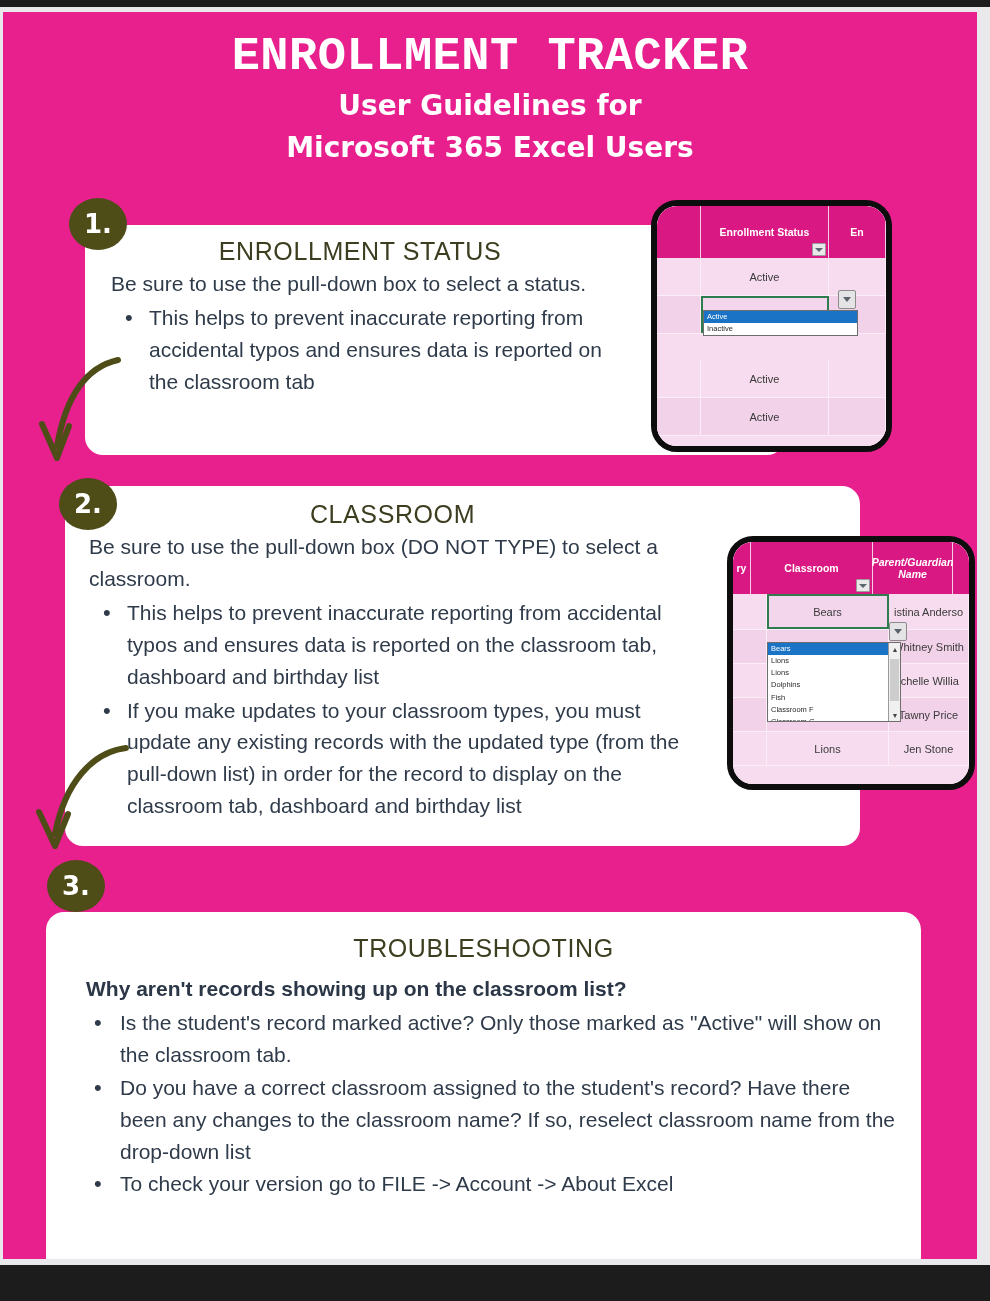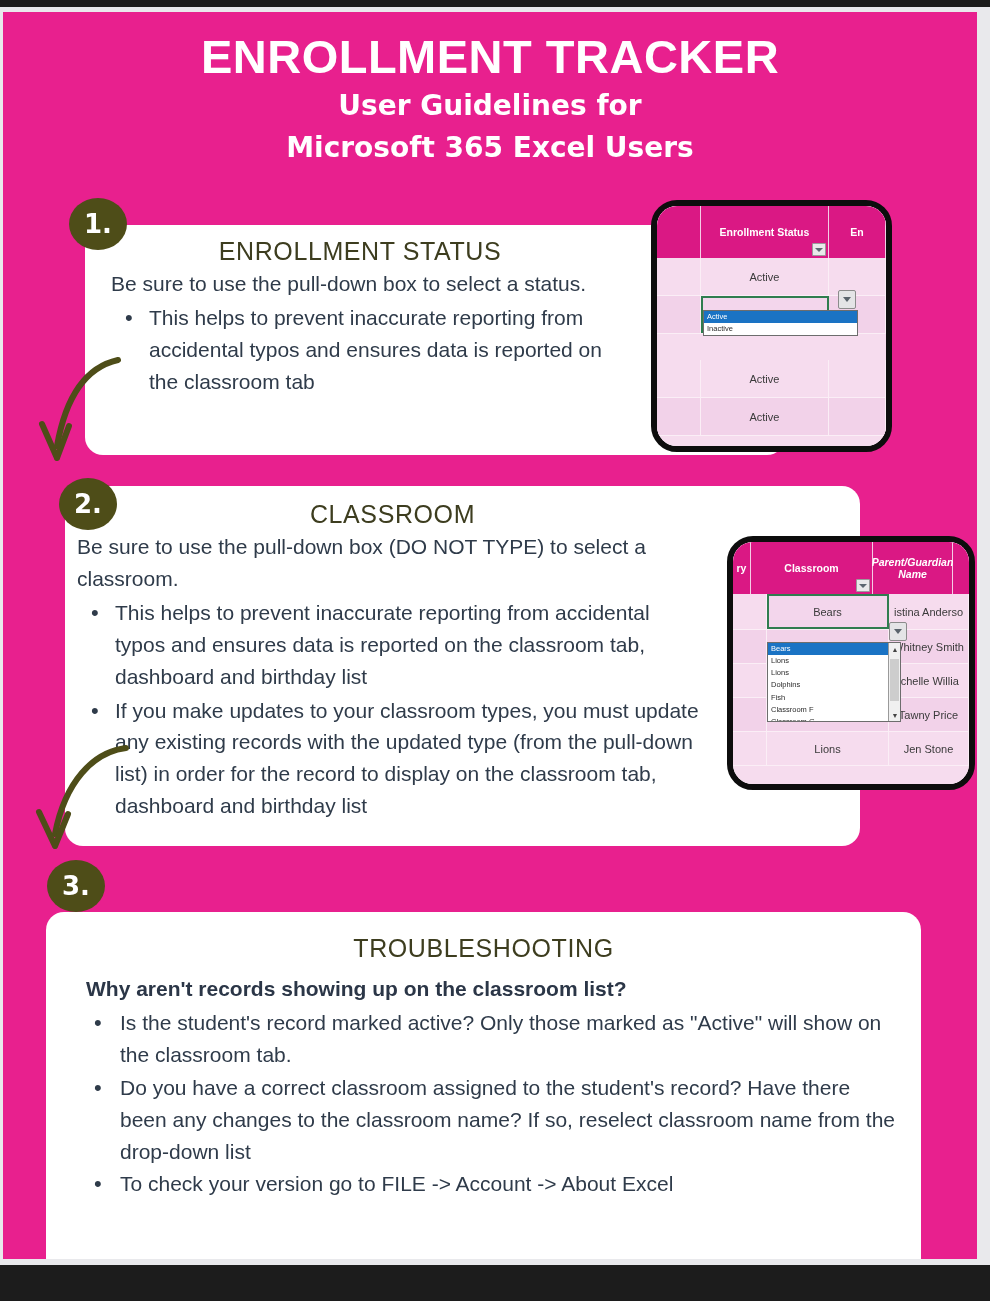--- a/index.html
+++ b/index.html
@@ -22,21 +22,21 @@
     position:absolute; left:3px; top:12px;
     width:974px; height:1247px;
     background:#e8208e;
     overflow:hidden;
   }
 
   
   #header{ padding-top:20px; text-align:center; color:#ffffff; }
   .h-title{
     font-size:47px; font-weight:bold; letter-spacing:0.5px;
-    line-height:1.08; font-family:Liberation Sans, sans-serif;
+    line-height:1.08; font-family:Liberation Mono, monospace;
   }
   .h-sub{
     font-size:28px; font-weight:bold; line-height:1.36;
     font-family:"DejaVu Sans", sans-serif; margin-top:4px;
   }
 
   
   .card{
     position:absolute; background:#ffffff; border-radius:18px;
   }
@@ -50,21 +50,21 @@
   }
   #card1 .sec-title{ padding-top:12px; padding-right:150px; }
   #card2 .sec-title{ padding-top:14px; padding-right:140px; }
   #card3 .sec-title{ padding-top:22px; }
 
   .body-text{
     color:#2f3b4a; font-size:21px; line-height:1.52;
     font-family:"Liberation Sans", sans-serif;
   }
   #card1 .body{ padding:2px 0 0 26px; width:545px; }
-  #card2 .body{ padding:2px 0 0 12px; width:640px; }
+  #card2 .body{ padding:2px 0 0 24px; width:640px; }
   #card3 .body{ padding:10px 22px 0 40px; }
 
   ul.bul{ list-style:none; margin-top:2px; }
   ul.bul li{ position:relative; padding-left:38px; margin-top:2px; }
   ul.bul li::before{
     content:"\2022"; position:absolute; left:14px; top:-1px;
     color:#2f3b4a; font-size:22px;
   }
   #card3 ul.bul li{ padding-left:34px; margin-top:1px; }
   #card3 ul.bul li::before{ left:8px; }

